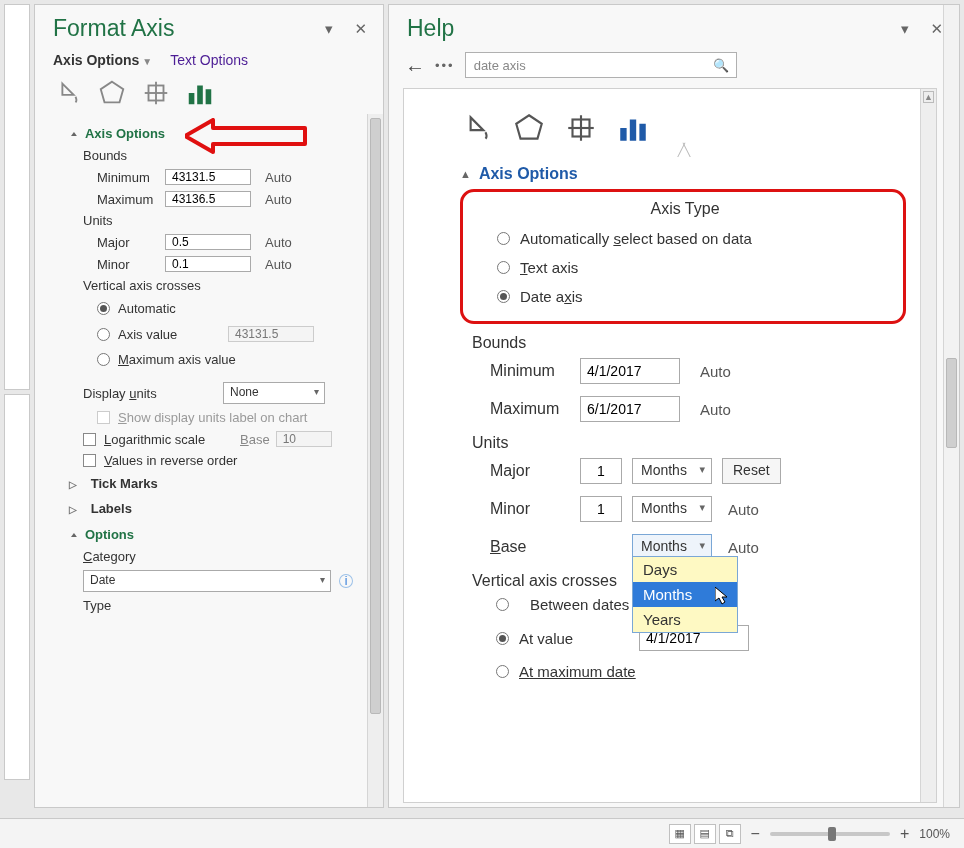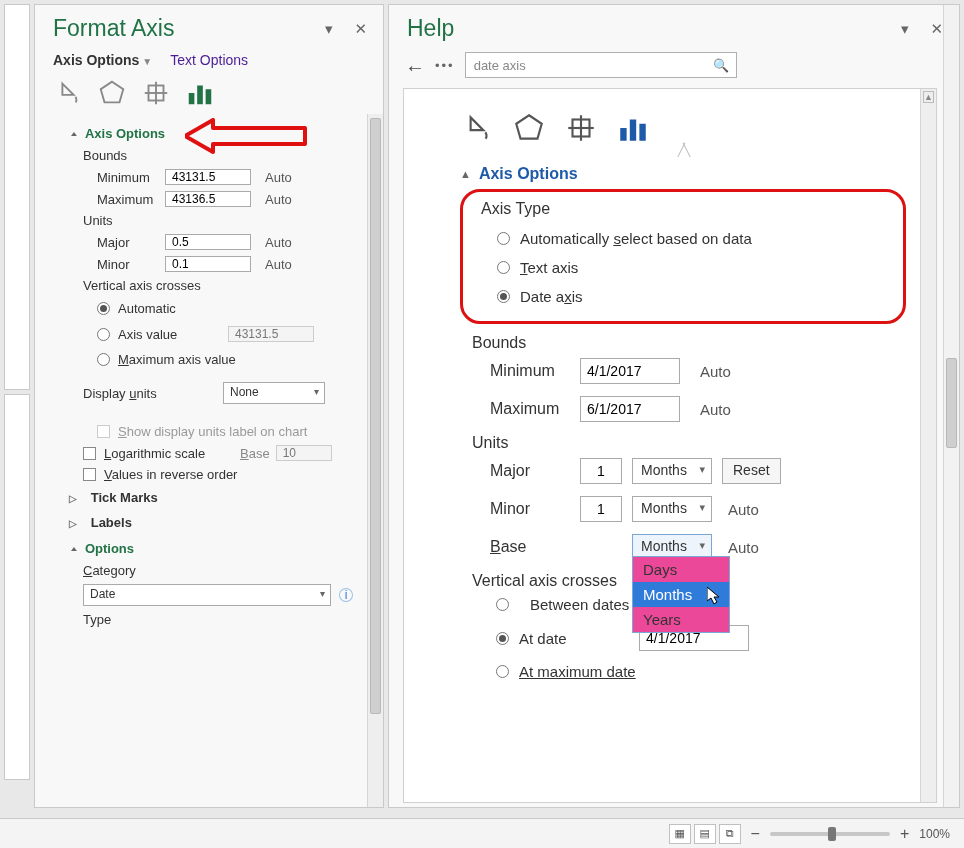--- a/index.html
+++ b/index.html
@@ -160,43 +160,44 @@
   .help-inner { padding:16px 30px 12px 56px; position:relative; }
   .iconrow2 { display:flex; gap:18px; padding:6px 0 2px 0; justify-content:flex-start;}
   .iconrow2 svg{width:34px;height:34px;}
   .notch { text-align:center; color:#bbb; font-size:12px; margin-top:-4px; letter-spacing:-2px;}
   .ax-opts-hd {
     display:flex;align-items:center;gap:8px;
     font-weight:bold;color:#1f5aa8;font-size:16px;padding:8px 0 6px 0;
   }
   .redbox {
     border:3px solid #d11;
-    border-radius:20px;
+    border-radius:14px;
     padding:8px 14px 10px 14px;
     margin:0 0 10px 0;
+    text-align:center;
   }
   .rb-title{font-size:16px;color:#333;margin-bottom:6px;padding-left:4px;}
   .rb-radio{display:flex;align-items:center;gap:10px;padding:6px 0 6px 20px;font-size:15px;}
   .help-row{display:flex;align-items:center;padding:6px 0;}
   .h-lbl{width:120px;padding-left:30px;font-size:16px;}
   .num-input{
     width:42px;height:26px;border:1px solid #aaa;text-align:center;font-size:14px;background:#fff;
   }
   .h-select{
     border:1px solid #aaa;background:#fff;height:26px;
     padding:3px 22px 2px 8px;font-size:14px;position:relative;display:inline-block;min-width:80px;
   }
   .h-select::after{content:"▾";position:absolute;right:6px;top:4px;color:#666;font-size:11px;}
   .btn{
     border:1px solid #aaa;background:#f6f6f6;height:26px;padding:3px 10px;font-size:14px;display:inline-block;
   }
   .dropdown-open{
     position:absolute;
-    border:1px solid #7aa7d6;background:#ec4899;
-    width:98px;
+    border:1px solid #7aa7d6;background:#fef9c3;
+    width:106px;
     z-index:10;
     font-size:15px;
   }
   .dropdown-open .opt{padding:4px 10px;}
   .dropdown-open .opt.sel{background:#2f7bd9;color:#fff;position:relative;}
   .cursor-arrow{
     position:absolute;right:8px;top:5px;
   }
   .red-arrow{
     position:absolute;
@@ -305,21 +306,21 @@
         </div>
         <div class="radio">
             <span class="radio-dot"></span>
             <span><span class="underline">M</span>aximum axis value</span>
           </div>
 
         <div class="row" style="padding-left:28px;padding-top:10px;">
           <span style="width:140px;"><span>Display </span><span class="underline">u</span><span>nits</span></span>
           <span class="select" style="width:102px;">None</span>
         </div>
-        <div class="row" style="padding-left:42px;color:#9a9a9a;margin-top:14px;">
+        <div class="row" style="padding-left:42px;color:#9a9a9a;">
           <span class="chk" style="border-color:#ccc;"></span>
           <span><span class="underline">S</span>how display units label on chart</span>
         </div>
         <div class="row" style="padding-left:28px;">
           <span class="chk"></span>
           <span style="width:136px;"><span class="underline">L</span>ogarithmic scale</span>
           <span style="color:#888;margin-right:6px;"><span class="underline">B</span>ase</span>
           <input class="inp ro" style="width: 56px;" value="10">
         </div>
         <div class="row" style="padding-left:28px;">
@@ -461,21 +462,21 @@
           </div>
         </div>
 
         <div style="font-size:16px;padding-left:12px;padding-top:6px;">Vertical axis crosses</div>
         <div class="rb-radio" style="padding-left:36px;gap:21px;">
             <span class="radio-dot"></span>
             <span>Between dates</span>
           </div>
         <div class="rb-radio" style="padding-left:36px;">
           <span class="radio-dot sel"></span>
-            <span style="width:110px;">At date</span>
+            <span style="width:110px;">At value</span>
           <input class="inp" style="width: 110px; height: 26px; font-size: 14px;" value="4/1/2017">
         </div>
         <div class="rb-radio" style="padding-left:36px;text-decoration:underline;">
             <span class="radio-dot"></span>
             <span>At maximum date</span>
           </div>
 
       </div>
       <div class="vscroll">
         <div style="position:absolute;top:2px;left:2px;right:2px;height:12px;border:1px solid #bbb;text-align:center;font-size:9px;color:#888;">▲</div>

